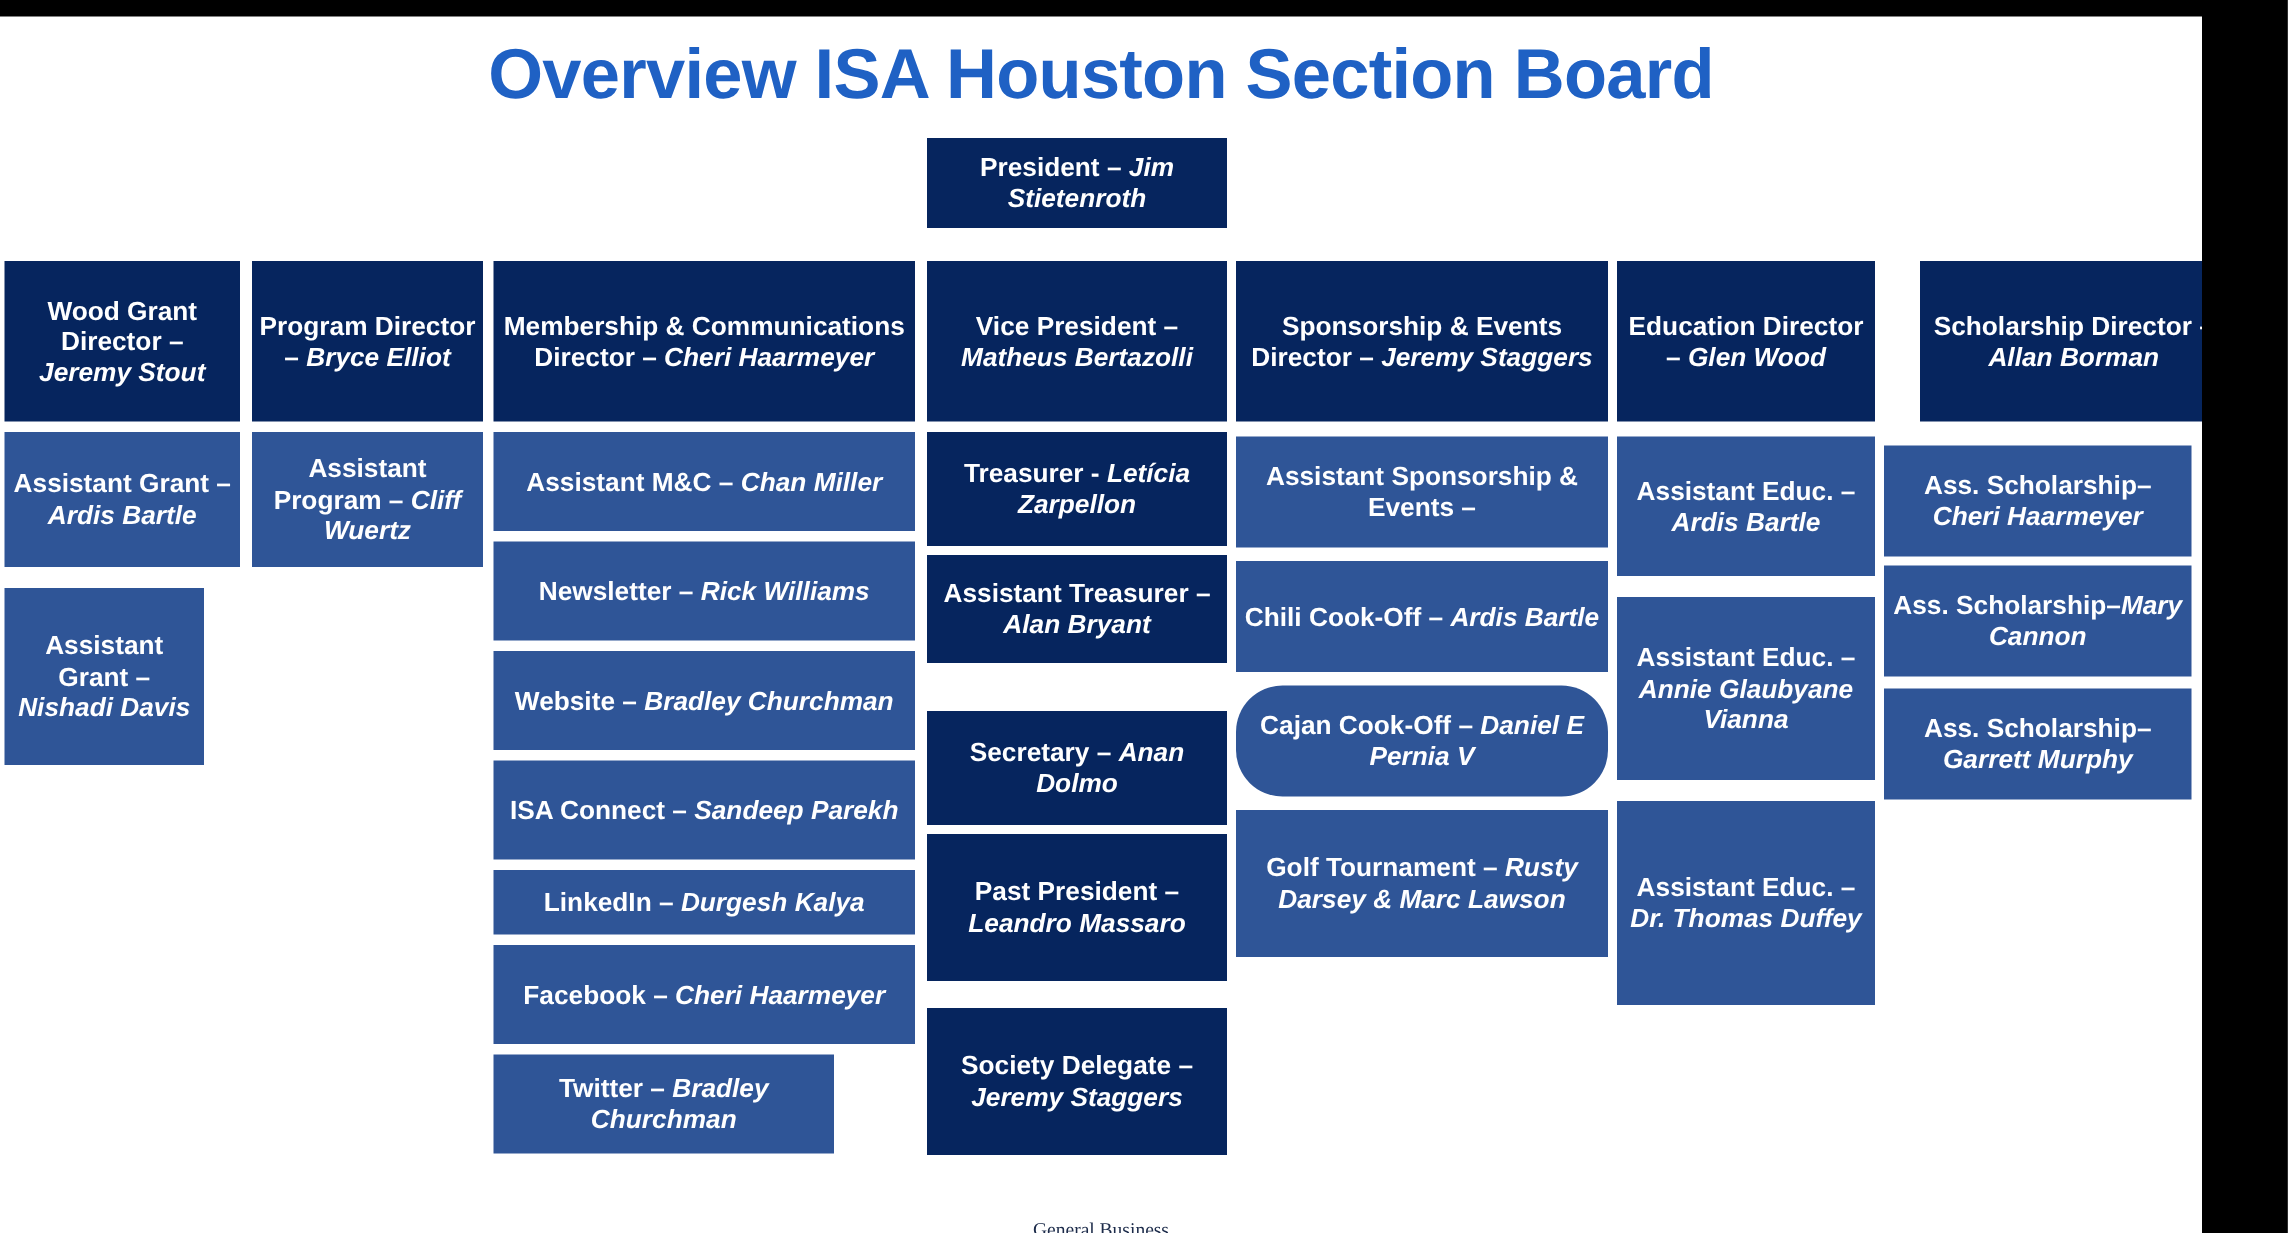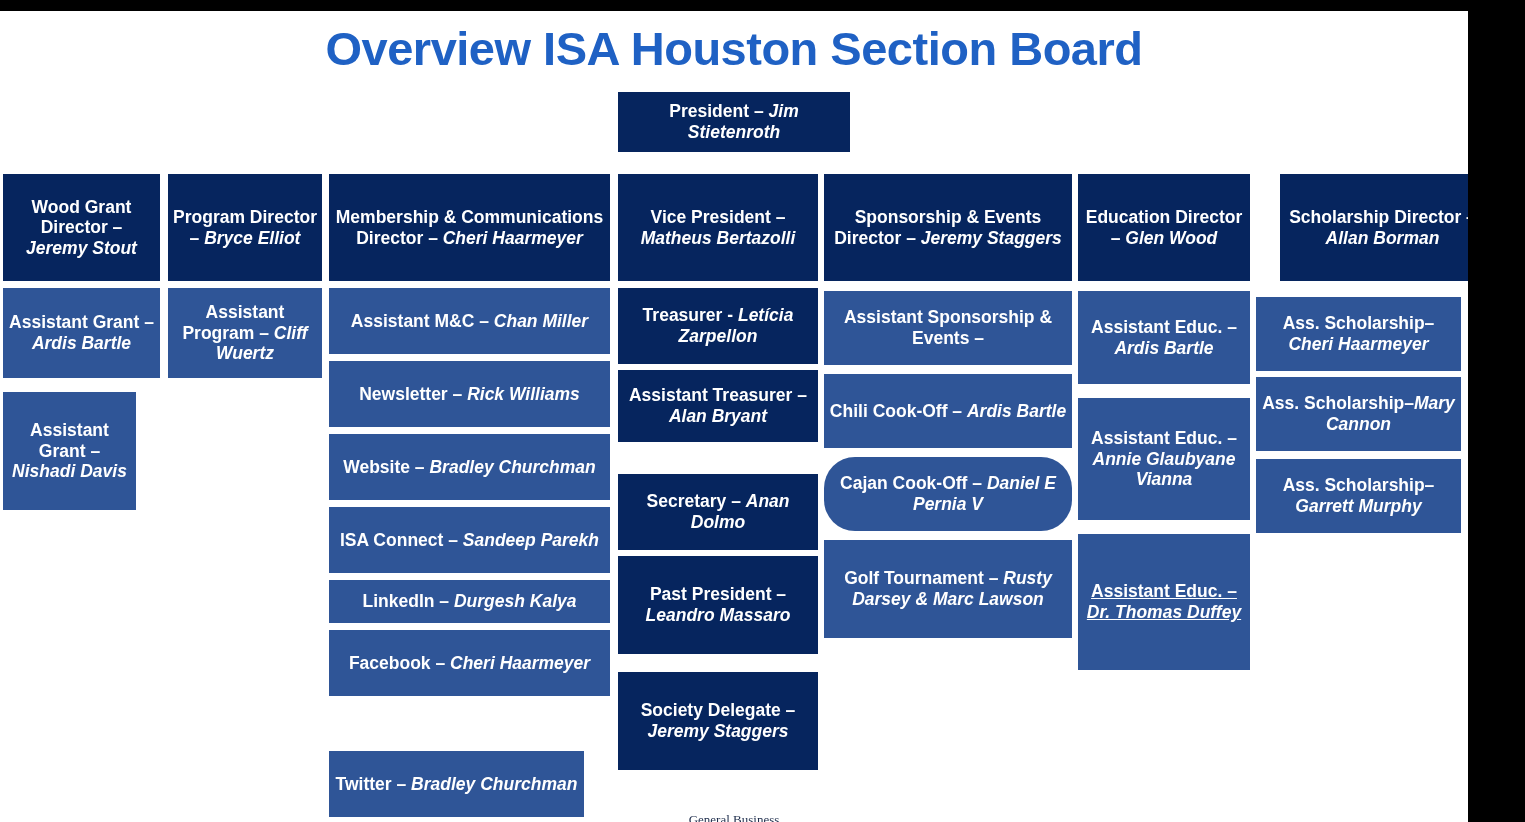--- a/index.html
+++ b/index.html
@@ -71,21 +71,21 @@
 </style>
 </head>
 <body>
 
 <div id="canvas">
   <div id="slide">
 
     <div id="title">Overview ISA Houston Section Board</div>
 
     <div id="boxes">
-        <div class="box dark" style="left: 618px; top: 81px; width: 232px; height: 60px;">
+        <div class="box dark" style="left: 618px; top: 81px; width: 200px; height: 60px;">
           <span class="txt">President – <em>Jim Stietenroth</em></span>
         </div>
         <div class="box dark" style="left: 3px; top: 163px; width: 157px; height: 107px;">
           <span class="txt">Wood Grant Director – <em>Jeremy Stout</em></span>
         </div>
         <div class="box mid" style="left: 3px; top: 277px; width: 157px; height: 90px;">
           <span class="txt">Assistant Grant – <em>Ardis Bartle</em></span>
         </div>
         <div class="box mid" style="left: 3px; top: 381px; width: 133px; height: 118px;">
           <span class="txt">Assistant Grant – <em>Nishadi Davis</em></span>
@@ -110,21 +110,21 @@
         </div>
         <div class="box mid" style="left: 329px; top: 496px; width: 281px; height: 66px;">
           <span class="txt">ISA Connect – <em>Sandeep Parekh</em></span>
         </div>
         <div class="box mid" style="left: 329px; top: 569px; width: 281px; height: 43px;">
           <span class="txt">LinkedIn – <em>Durgesh Kalya</em></span>
         </div>
         <div class="box mid" style="left: 329px; top: 619px; width: 281px; height: 66px;">
           <span class="txt">Facebook – <em>Cheri Haarmeyer</em></span>
         </div>
-        <div class="box mid" style="left: 329px; top: 692px; width: 255px; height: 66px; margin-top: 48px;">
+        <div class="box mid" style="left: 329px; top: 692px; width: 227px; height: 66px;">
           <span class="txt">Twitter – <em>Bradley Churchman</em></span>
         </div>
         <div class="box dark" style="left: 618px; top: 163px; width: 200px; height: 107px;">
           <span class="txt">Vice President – <em>Matheus Bertazolli</em></span>
         </div>
         <div class="box dark" style="left: 618px; top: 277px; width: 200px; height: 76px;">
           <span class="txt">Treasurer - <em>Letícia Zarpellon</em></span>
         </div>
         <div class="box dark" style="left: 618px; top: 359px; width: 200px; height: 72px;">
           <span class="txt">Assistant Treasurer – <em>Alan Bryant</em></span>
@@ -155,21 +155,21 @@
         </div>
         <div class="box dark" style="left: 1078px; top: 163px; width: 172px; height: 107px;">
           <span class="txt">Education Director – <em>Glen Wood</em></span>
         </div>
         <div class="box mid" style="left: 1078px; top: 280px; width: 172px; height: 93px;">
           <span class="txt">Assistant Educ. – <em>Ardis Bartle</em></span>
         </div>
         <div class="box mid" style="left: 1078px; top: 387px; width: 172px; height: 122px;">
           <span class="txt">Assistant Educ. – <em>Annie Glaubyane Vianna</em></span>
         </div>
-        <div class="box mid" style="left: 1078px; top: 523px; width: 172px; height: 136px; text-decoration: underline;">
+        <div class="box mid" style="left: 1078px; top: 523px; width: 172px; height: 136px;">
           <span class="txt">Assistant Educ. – <em>Dr. Thomas Duffey</em></span>
         </div>
         <div class="box dark" style="left: 1280px; top: 163px; width: 205px; height: 107px;">
           <span class="txt">Scholarship Director – <em>Allan Borman</em></span>
         </div>
         <div class="box mid" style="left: 1256px; top: 286px; width: 205px; height: 74px;">
           <span class="txt">Ass. Scholarship–<em>Cheri Haarmeyer</em></span>
         </div>
         <div class="box mid" style="left: 1256px; top: 366px; width: 205px; height: 74px;">
           <span class="txt">Ass. Scholarship–<em>Mary Cannon</em></span>

